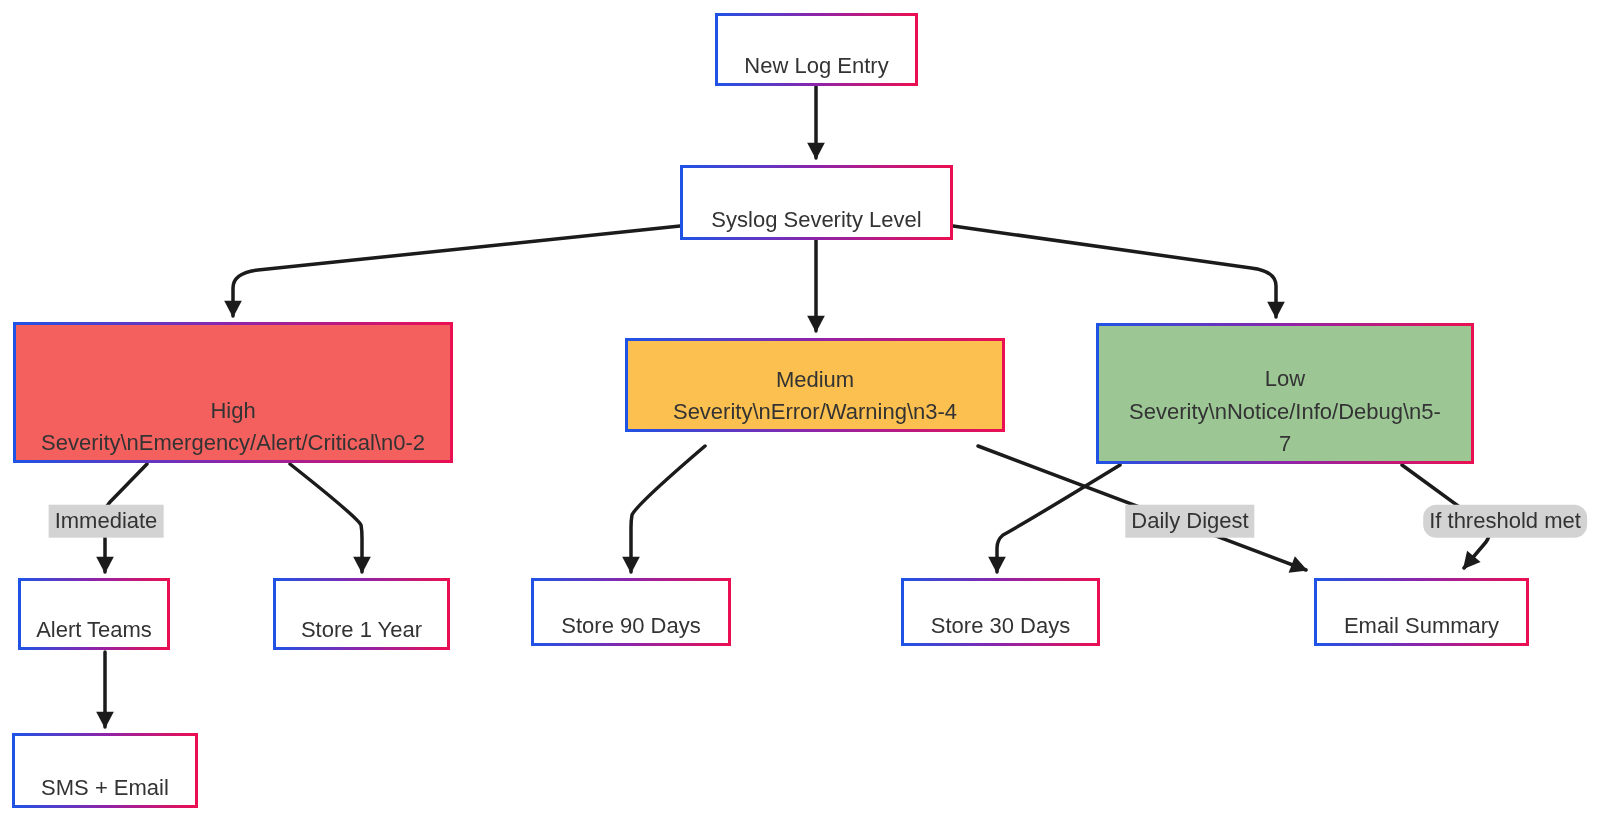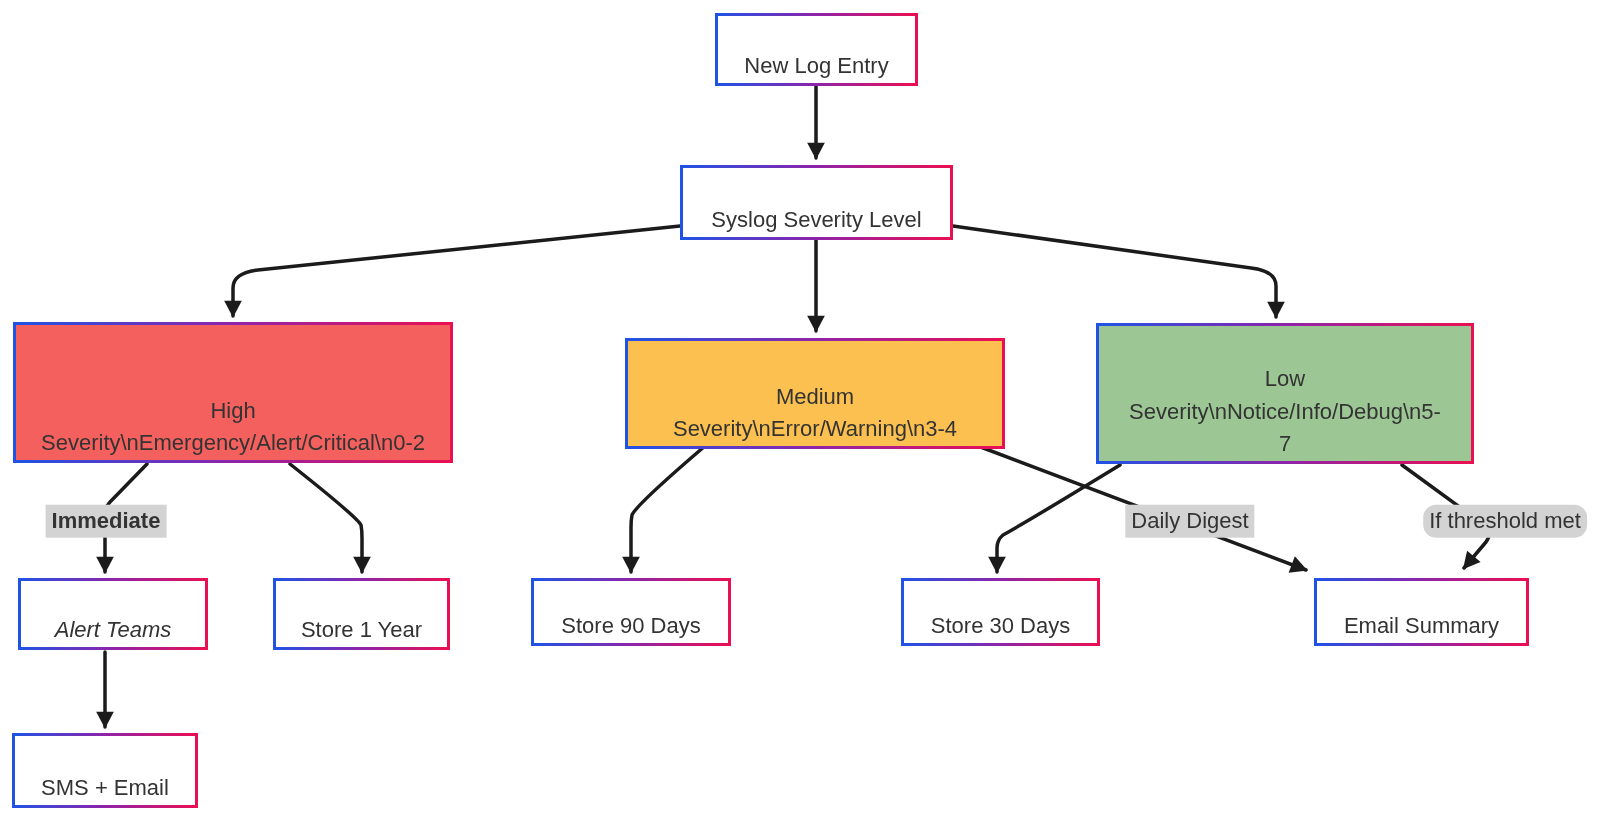--- a/index.html
+++ b/index.html
@@ -40,42 +40,42 @@
         var(--c-border-end, #ea0f52)) 1;
     color: var(--c-text, #333333);
     font-size: 22px;
     line-height: 1.48;
   }
   .node .label { display: block; width: 100%; overflow-wrap: break-word; }
 
   #n-new     { left: 715px;  top: 13px;  width: 203px; height: 73px; }
   #n-syslog  { left: 680px;  top: 165px; width: 273px; height: 75px; }
   #n-high    { left: 13px;   top: 322px; width: 440px; height: 141px; background: var(--c-high, #f4605e);   padding: 0 18px; }
-  #n-medium  { left: 625px;  top: 338px; width: 380px; height: 111px; background: var(--c-medium, #fbc04f); padding: 0 20px; }
+  #n-medium  { left: 625px;  top: 338px; width: 380px; height: 94px; background: var(--c-medium, #fbc04f); padding: 0 20px; }
   #n-low     { left: 1087px; top: 323px; width: 378px; height: 141px; background: var(--c-low, #9cc795);    padding: 0 24px; margin-left: 9px; }
-  #n-alert   { left: 18px;   top: 578px; width: 190px; height: 72px; font-style: italic; }
+  #n-alert   { left: 18px;   top: 578px; width: 152px; height: 72px; }
   #n-store1y { left: 273px;  top: 578px; width: 177px; height: 72px; }
   #n-store90 { left: 531px;  top: 578px; width: 200px; height: 68px; }
   #n-store30 { left: 901px;  top: 578px; width: 199px; height: 68px; }
   #n-email   { left: 1314px; top: 578px; width: 215px; height: 68px; }
   #n-sms     { left: 12px;   top: 733px; width: 186px; height: 75px; }
 
   
   .edge-label {
     position: absolute;
     z-index: 3;
     transform: translate(-50%, -50%);
     background: var(--c-label-bg, #d3d3d3);
     color: var(--c-text, #333333);
     font-size: 22px;
     line-height: 1.3;
     padding: 2px 6px;
     white-space: nowrap;
   }
-  #l-immediate { left: 106px;  top: 521px; font-weight: bold; }
+  #l-immediate { left: 106px;  top: 521px; }
   #l-daily     { left: 1190px; top: 521px; }
   #l-threshold { left: 1505px; top: 521px; border-radius: 13px; }
 </style>
 </head>
 <body>
 
 <div id="diagram">
 
   <svg id="edges" width="1600" height="823" viewBox="0 0 1600 823">
     <defs>

